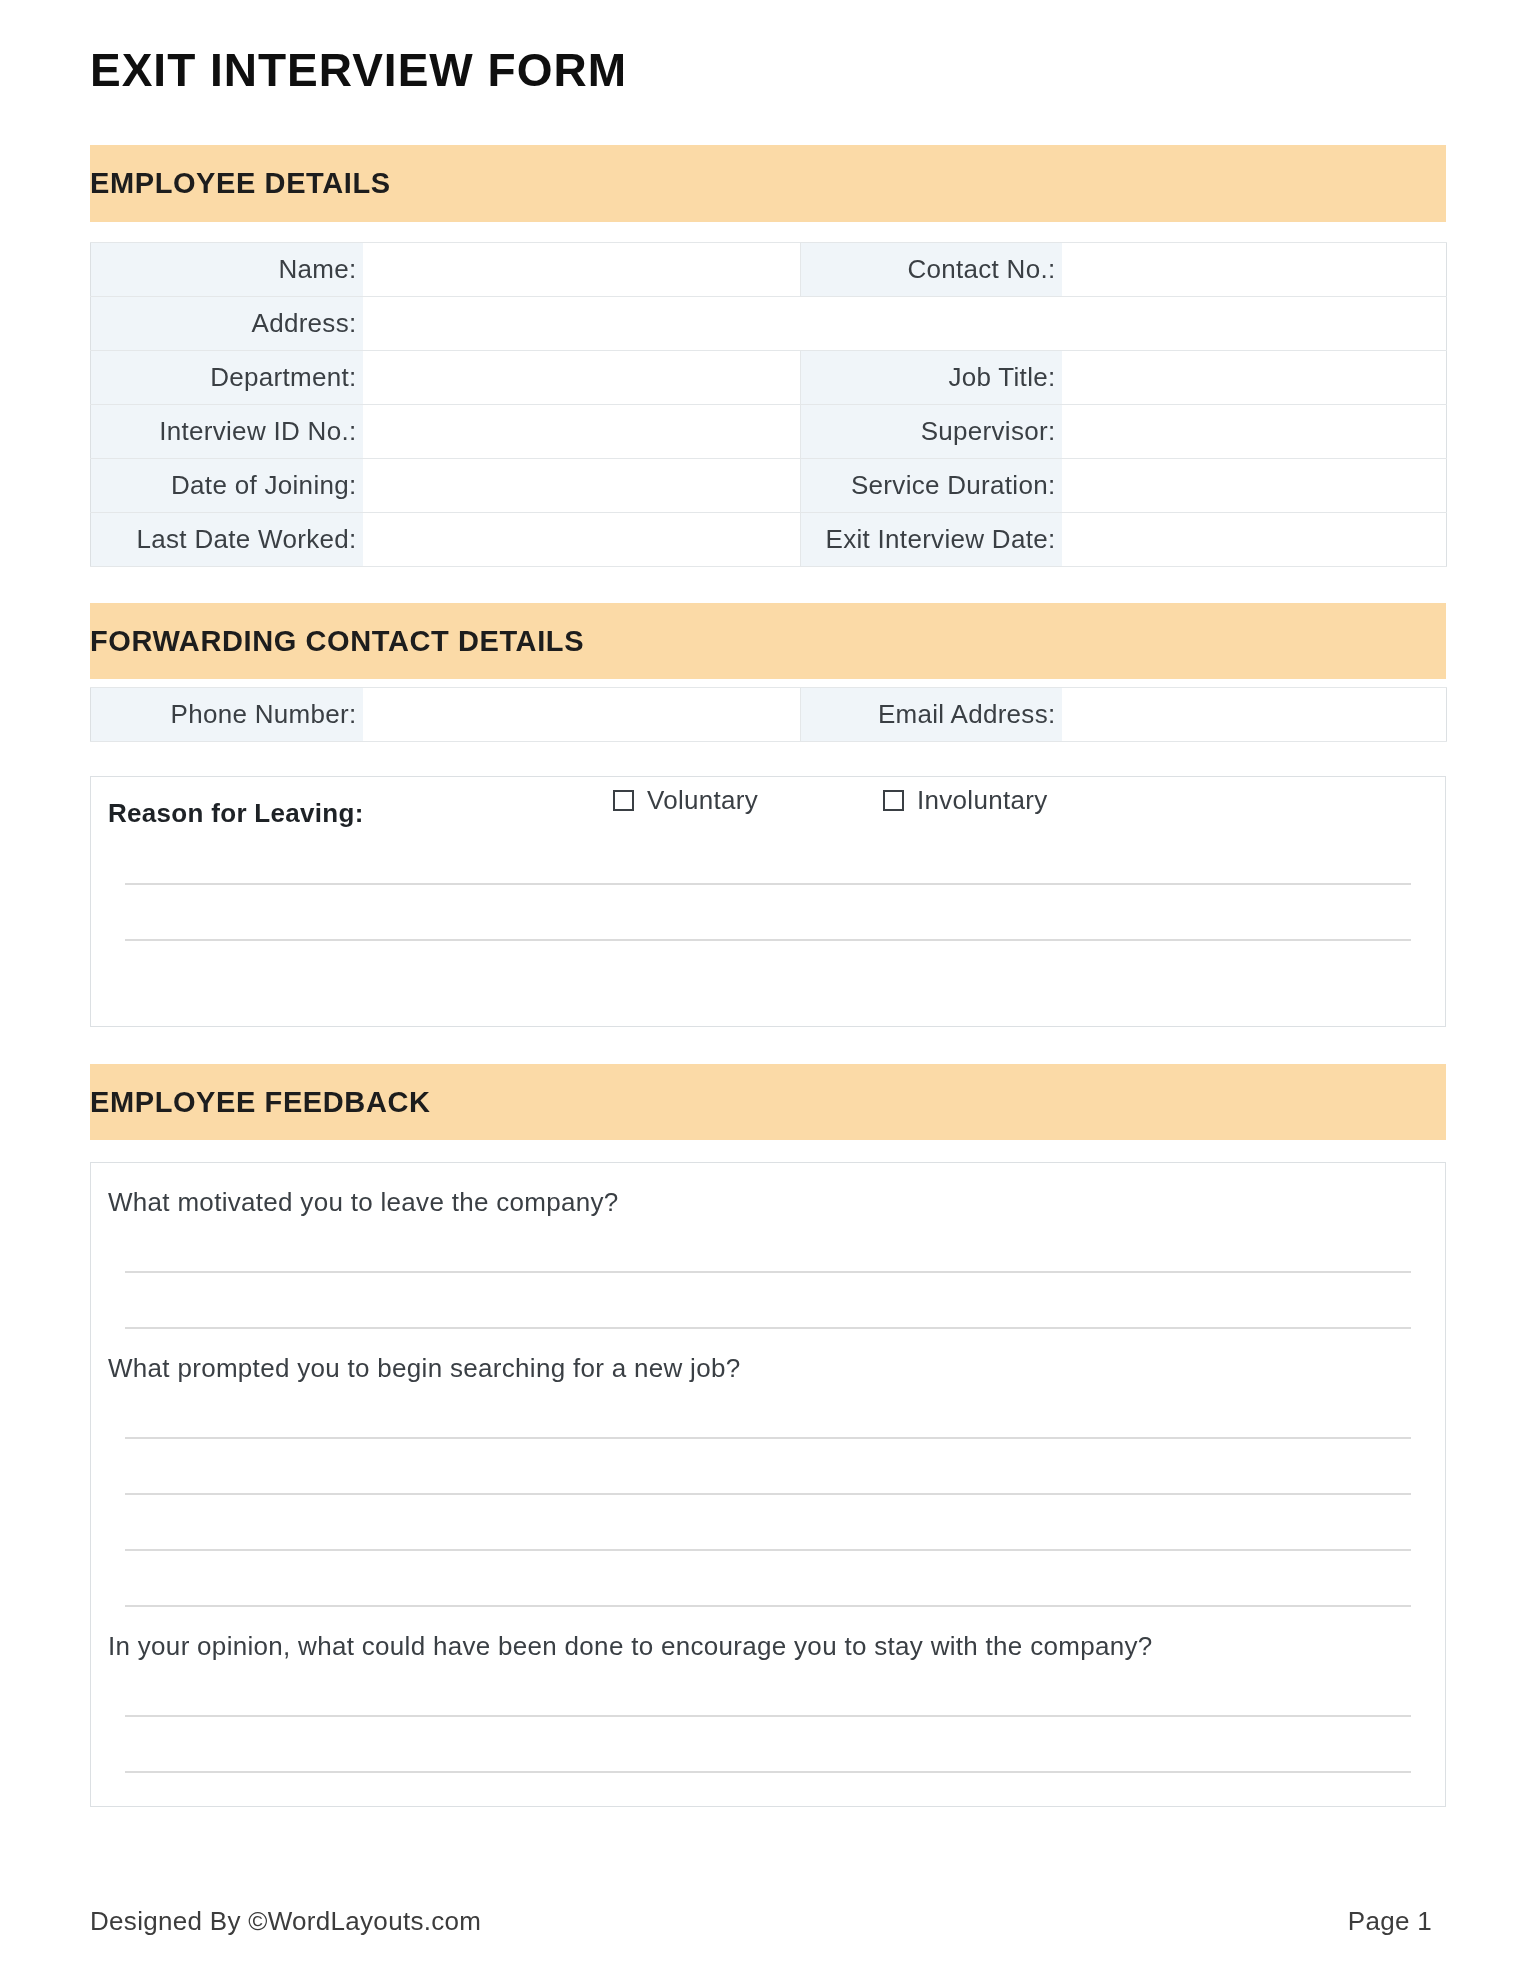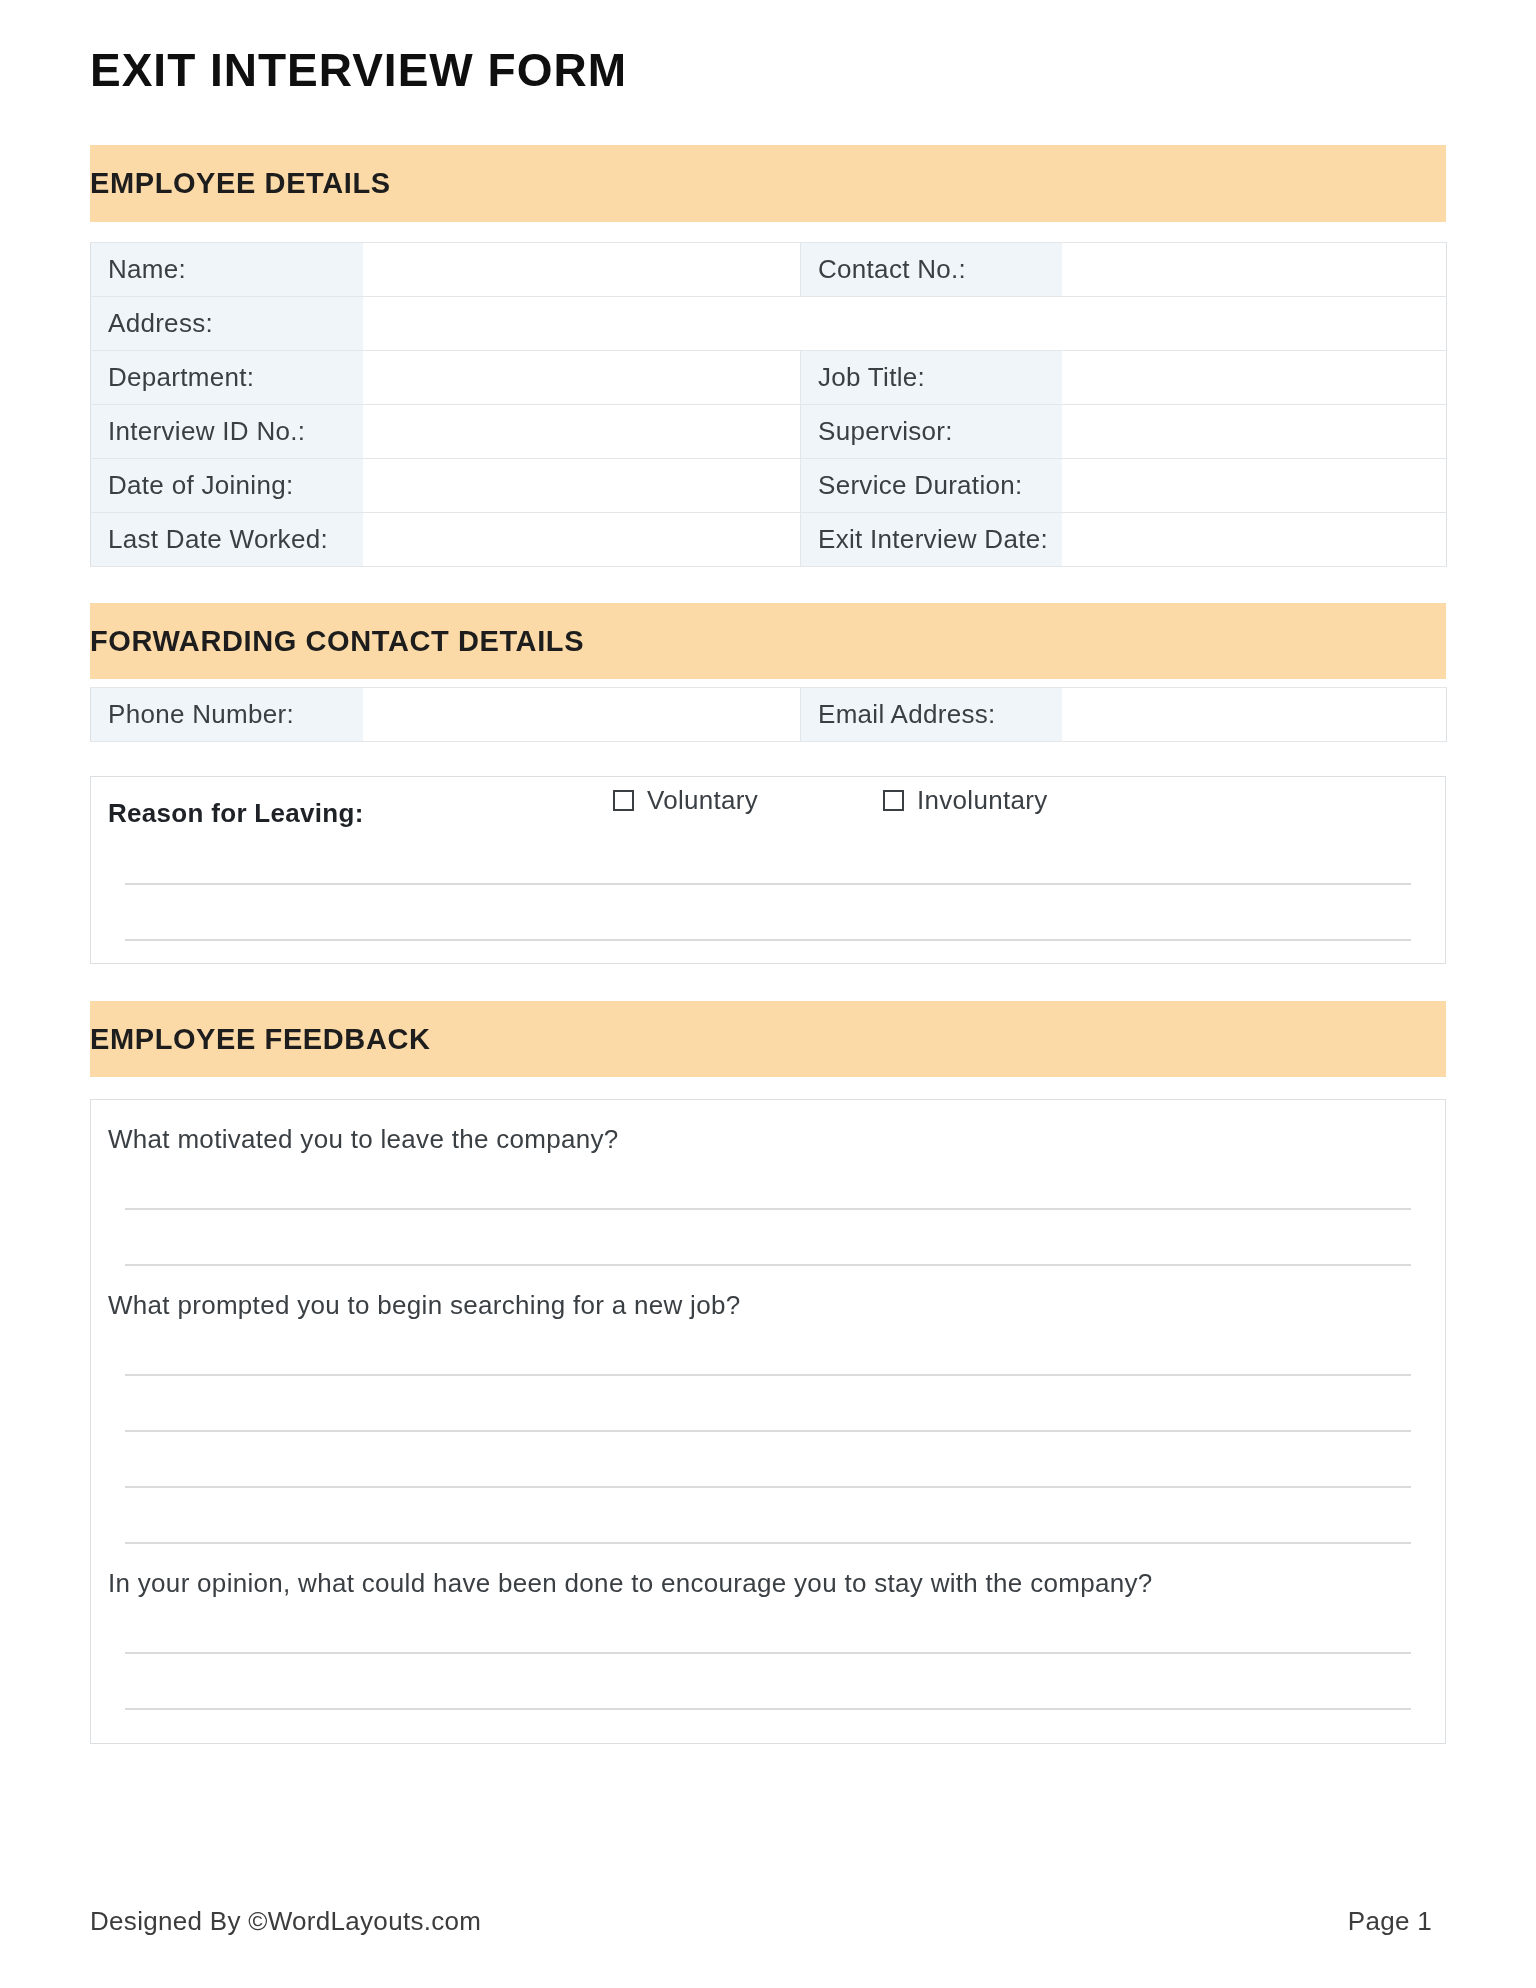--- a/index.html
+++ b/index.html
@@ -45,32 +45,32 @@
   table.grid td {
     height:54px;
     font-size:26px;
     color:#3a3f44;
     padding:0 6px 0 17px;
     border-top:1px solid #e4e7e9;
     border-bottom:1px solid #e4e7e9;
     overflow:hidden; white-space:nowrap;
   }
   table.grid { border:1px solid #dce0e3; }
-  td.lbl { background:#f0f5f9; }
+  td.lbl { background:#f0f5f9;text-align:right; }
   td.val { background:#ffffff; }
   td.split { border-left:1px solid #e4e7e9; }
 
   .box {
     margin:0 90px;
     border:1px solid #dce0e3;
     background:#ffffff;
   }
   .reason-box {
     margin-top:34px;
-    height:188px;
+    height:251px;
     position:relative;
   }
   .reason-label {
     position:absolute; left:17px; top:21px;
     font-size:26px; font-weight:700; color:#1e2226;
   }
   .cb-opt {
     position:absolute; top:8px;
     font-size:26px; color:#3a3f44;
     display:flex; align-items:center;

